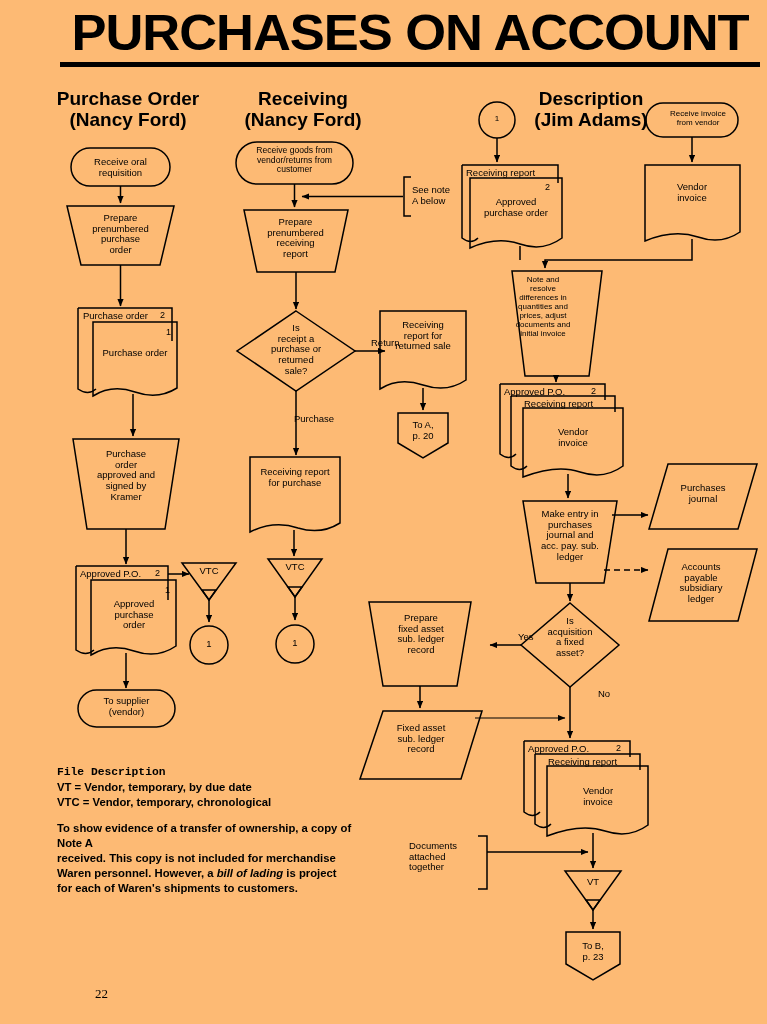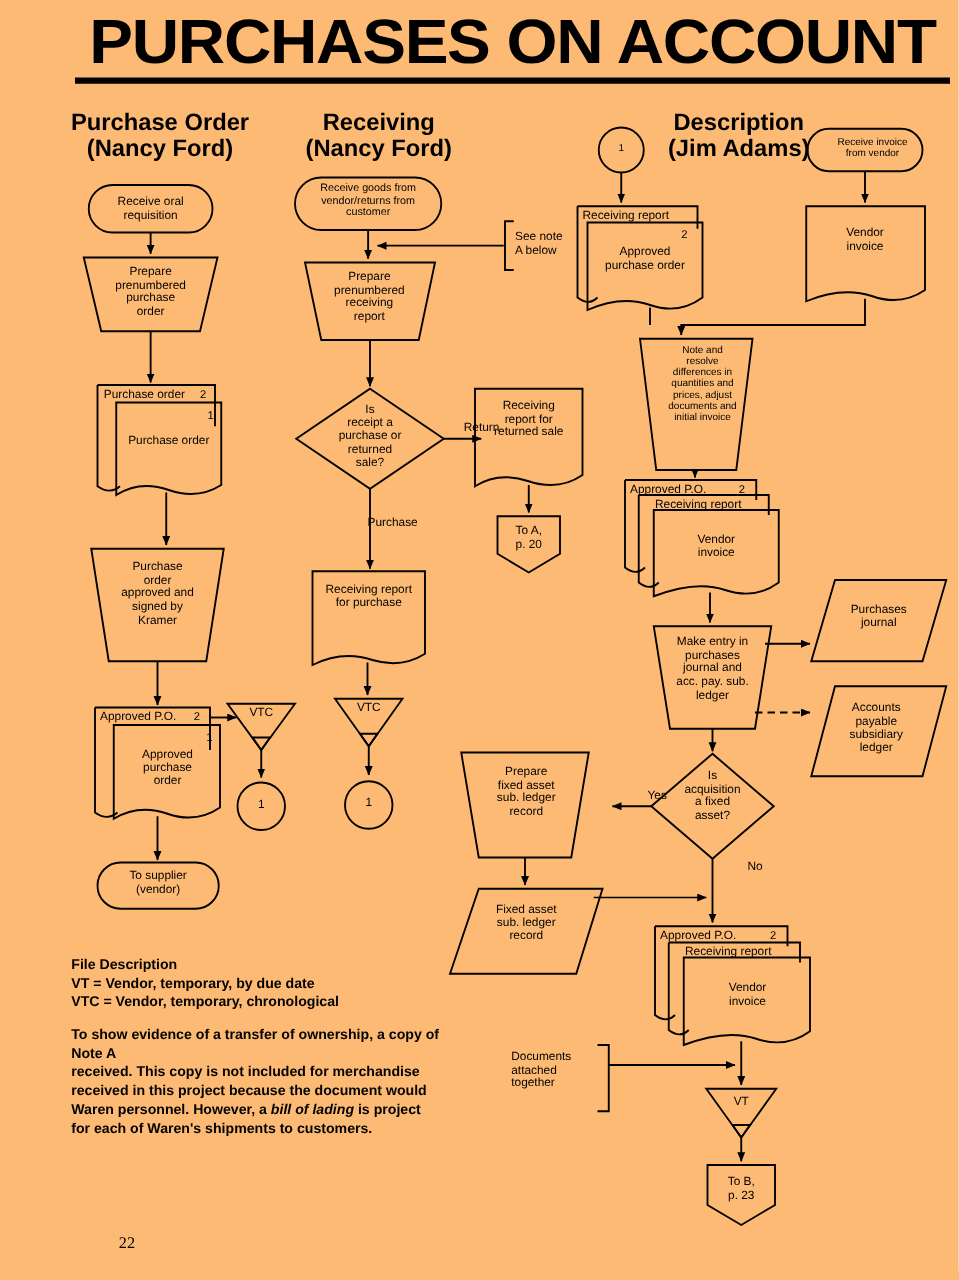--- a/index.html
+++ b/index.html
@@ -81,21 +81,21 @@
   }
   
   #notes{
     position:absolute;
     left:57px; top:765px;
     width:320px;
     font-size:11.3px;
     line-height:1.33;
     font-weight:bold;
   }
-  #notes .hd{ margin-bottom:0px; }
+  #notes .hd{ margin-bottom:0px;font-family:Liberation Mono, monospace; }
   #notes .gap{ height:11px; }
   #notes i{ font-style:italic; }
   #page-number{
     position:absolute;
     left:95px; top:986px;
     font-size:13px;
     font-family:"Liberation Serif", serif;
   }
 </style>
 </head>
@@ -274,21 +274,21 @@
   <div class="nodelabel" style="left:251px; top:467px; width:88px;">Receiving report<br>for purchase</div>
   <div class="nodelabel" style="left:269px; top:562px; width:52px;">VTC</div>
   <div class="nodelabel" style="left:276px; top:638px; width:38px;">1</div>
 
   <div class="nodelabel xs" style="left:479px; top:115px; width:36px;">1</div>
   <div class="nodelabel xs" style="left:648px; top:110px; width:100px;">Receive invoice<br>from vendor</div>
   <div class="banner" style="left:466px; top:167px;">Receiving report</div>
   <div class="nodelabel" style="left:474px; top:197px; width:84px;">Approved<br>purchase order</div>
   <div class="corner-num" style="left:545px; top:182px;">2</div>
   <div class="nodelabel" style="left:650px; top:182px; width:84px;">Vendor<br>invoice</div>
-  <div class="nodelabel xs" style="left:523px; top:276px; width:78px;">Note and<br>resolve<br>differences in<br>quantities and<br>prices, adjust<br>documents and<br>initial invoice</div>
+  <div class="nodelabel xs" style="left:504px; top:276px; width:78px;">Note and<br>resolve<br>differences in<br>quantities and<br>prices, adjust<br>documents and<br>initial invoice</div>
   <div class="banner" style="left:504px; top:386px;">Approved P.O.</div>
   <div class="corner-num" style="left:591px; top:386px;">2</div>
   <div class="banner" style="left:524px; top:398px;">Receiving report</div>
   <div class="nodelabel" style="left:533px; top:427px; width:80px;">Vendor<br>invoice</div>
   <div class="nodelabel" style="left:531px; top:509px; width:78px;">Make entry in<br>purchases<br>journal and<br>acc. pay. sub.<br>ledger</div>
   <div class="nodelabel" style="left:663px; top:483px; width:80px;">Purchases<br>journal</div>
   <div class="nodelabel" style="left:660px; top:562px; width:82px;">Accounts<br>payable<br>subsidiary<br>ledger</div>
   <div class="nodelabel" style="left:538px; top:616px; width:64px;">Is<br>acquisition<br>a fixed<br>asset?</div>
   <div class="flowlabel" style="left:494px; top:631px;">Yes</div>
   <div class="flowlabel" style="left:574px; top:688px;">No</div>
@@ -303,20 +303,19 @@
   <div class="nodelabel" style="left:569px; top:941px; width:48px;">To B,<br>p. 23</div>
 
   <div id="notes">
     <div class="hd">File Description</div>
     <div>VT = Vendor, temporary, by due date</div>
     <div>VTC = Vendor, temporary, chronological</div>
     <div class="gap"></div>
     <div>To show evidence of a transfer of ownership, a copy of</div>
     <div>Note A</div>
     <div>received. This copy is not included for merchandise</div>
-    <div>received in this project because the document would</div>
     <div><span>Waren personnel. However, a </span><i>bill of lading</i><span> is project</span></div>
     <div>for each of Waren's shipments to customers.</div>
   </div>
 
   <div id="page-number">22</div>
 
 </div>
 
 </body></html>

